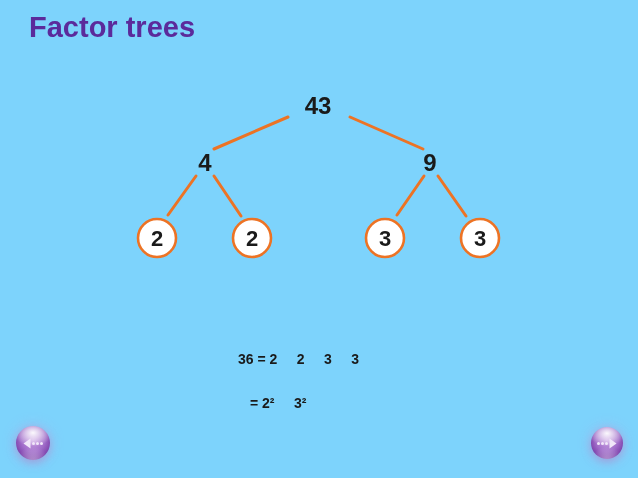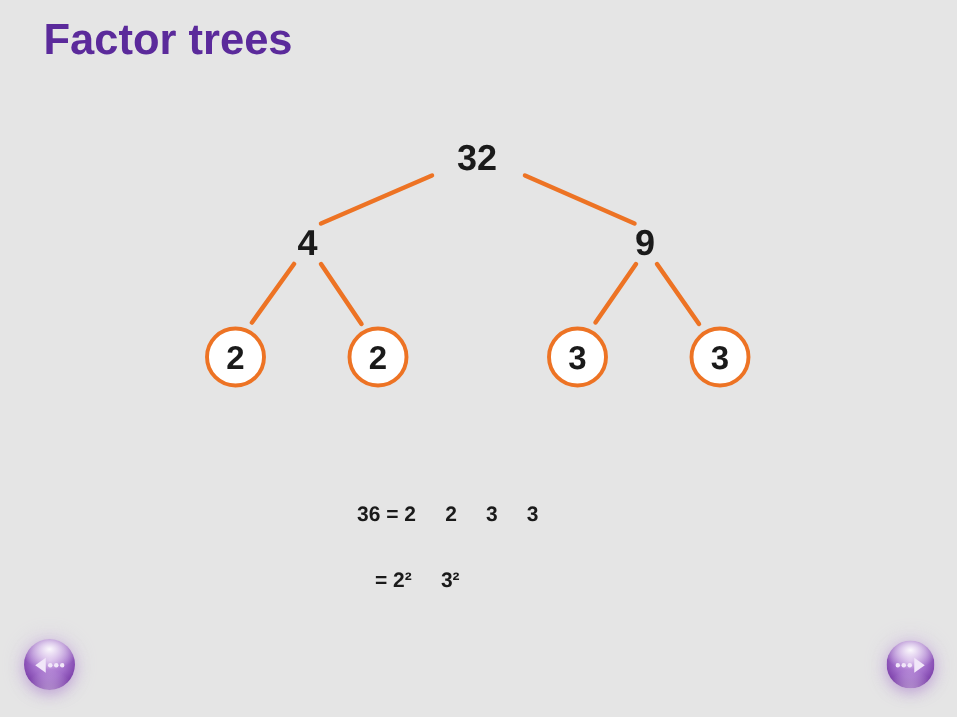--- a/index.html
+++ b/index.html
@@ -1,33 +1,33 @@
 <!DOCTYPE html>
 <html><head>
 <meta charset="utf-8">
 <style>
   html,body{margin:0;padding:0;background:#ffffff;}
   .slide{
-    position:relative;width:638px;height:478px;background:#e5e5e5;overflow:hidden;
+    position:relative;width:638px;height:478px;background:#7dd3fc;overflow:hidden;
     font-family:"Liberation Sans",sans-serif;
   }
   .title{
     position:absolute;left:29px;top:11px;margin:0;
     font-size:29px;font-weight:700;letter-spacing:0px;color:#5B2A9B;
   }
   .tree-svg{position:absolute;left:0;top:0;}
   .node{
     position:absolute;transform:translate(-50%,-50%);
     font-weight:700;color:#1A1A1A;line-height:1;
   }
   .node-big{font-size:24px;}
   .node-leaf{font-size:22px;}
   .eq{
     position:absolute;white-space:pre;color:#1A1A1A;
-    font-size:14px;font-weight:600;line-height:1;
+    font-size:14px;font-weight:600;line-height:1;margin-top:17px;
   }
   .eq1{left:238px;top:335px;}
   .eq2{left:250px;top:379px;}
   .nav{
     position:absolute;width:34px;height:34px;border:none;padding:0;margin:0;
     border-radius:50%;cursor:pointer;
     background:
       radial-gradient(circle at 50% 112%, rgba(255,255,255,0.50), rgba(255,255,255,0) 42%),
       radial-gradient(ellipse 60% 42% at 50% 20%, rgba(255,255,255,0.95), rgba(255,255,255,0) 95%),
       radial-gradient(circle at 50% 42%, #C9A2E3 0%, #A06CC9 45%, #7A3DA8 75%, #612B8E 100%);
@@ -55,21 +55,21 @@
       <line x1="438" y1="176" x2="466" y2="216"></line>
     </g>
     <g stroke="#ED7324" stroke-width="2.6" fill="#ffffff">
       <circle cx="157" cy="238" r="19"></circle>
       <circle cx="252" cy="238" r="19"></circle>
       <circle cx="385" cy="238" r="19"></circle>
       <circle cx="480" cy="238" r="19"></circle>
     </g>
   </svg>
 
-  <div class="node node-big" style="left:318px;top:106px;">32</div>
+  <div class="node node-big" style="left:318px;top:106px;">43</div>
   <div class="node node-big" style="left:205px;top:163px;">4</div>
   <div class="node node-big" style="left:430px;top:163px;">9</div>
 
   <div class="node node-leaf" style="left:157px;top:239px;">2</div>
   <div class="node node-leaf" style="left:252px;top:239px;">2</div>
   <div class="node node-leaf" style="left:385px;top:239px;">3</div>
   <div class="node node-leaf" style="left:480px;top:239px;">3</div>
 
   <div class="eq eq1">36 = 2     2     3     3</div>
   <div class="eq eq2">= 2²     3²</div>

